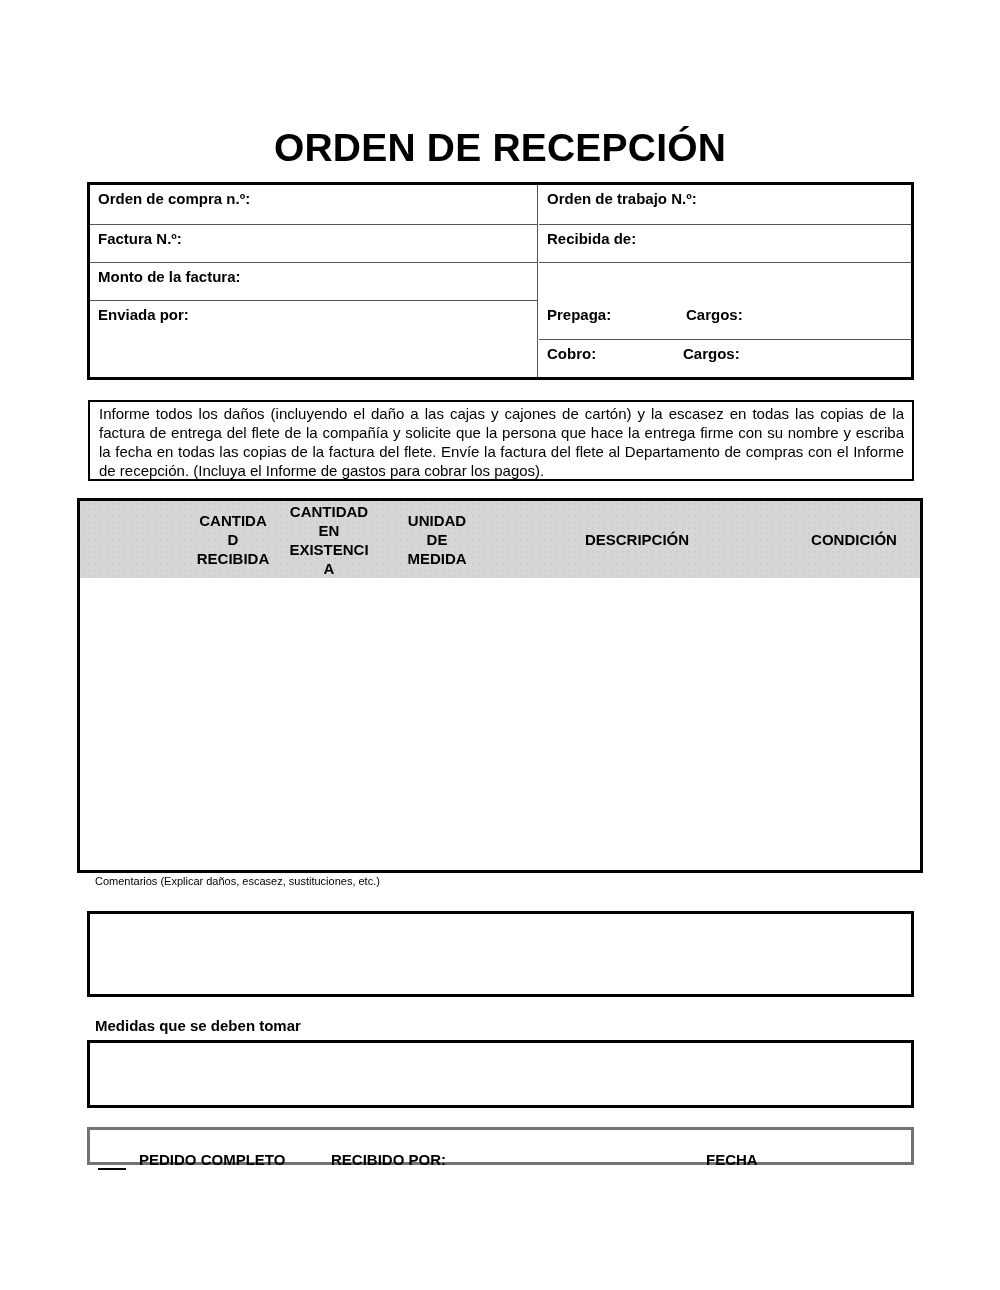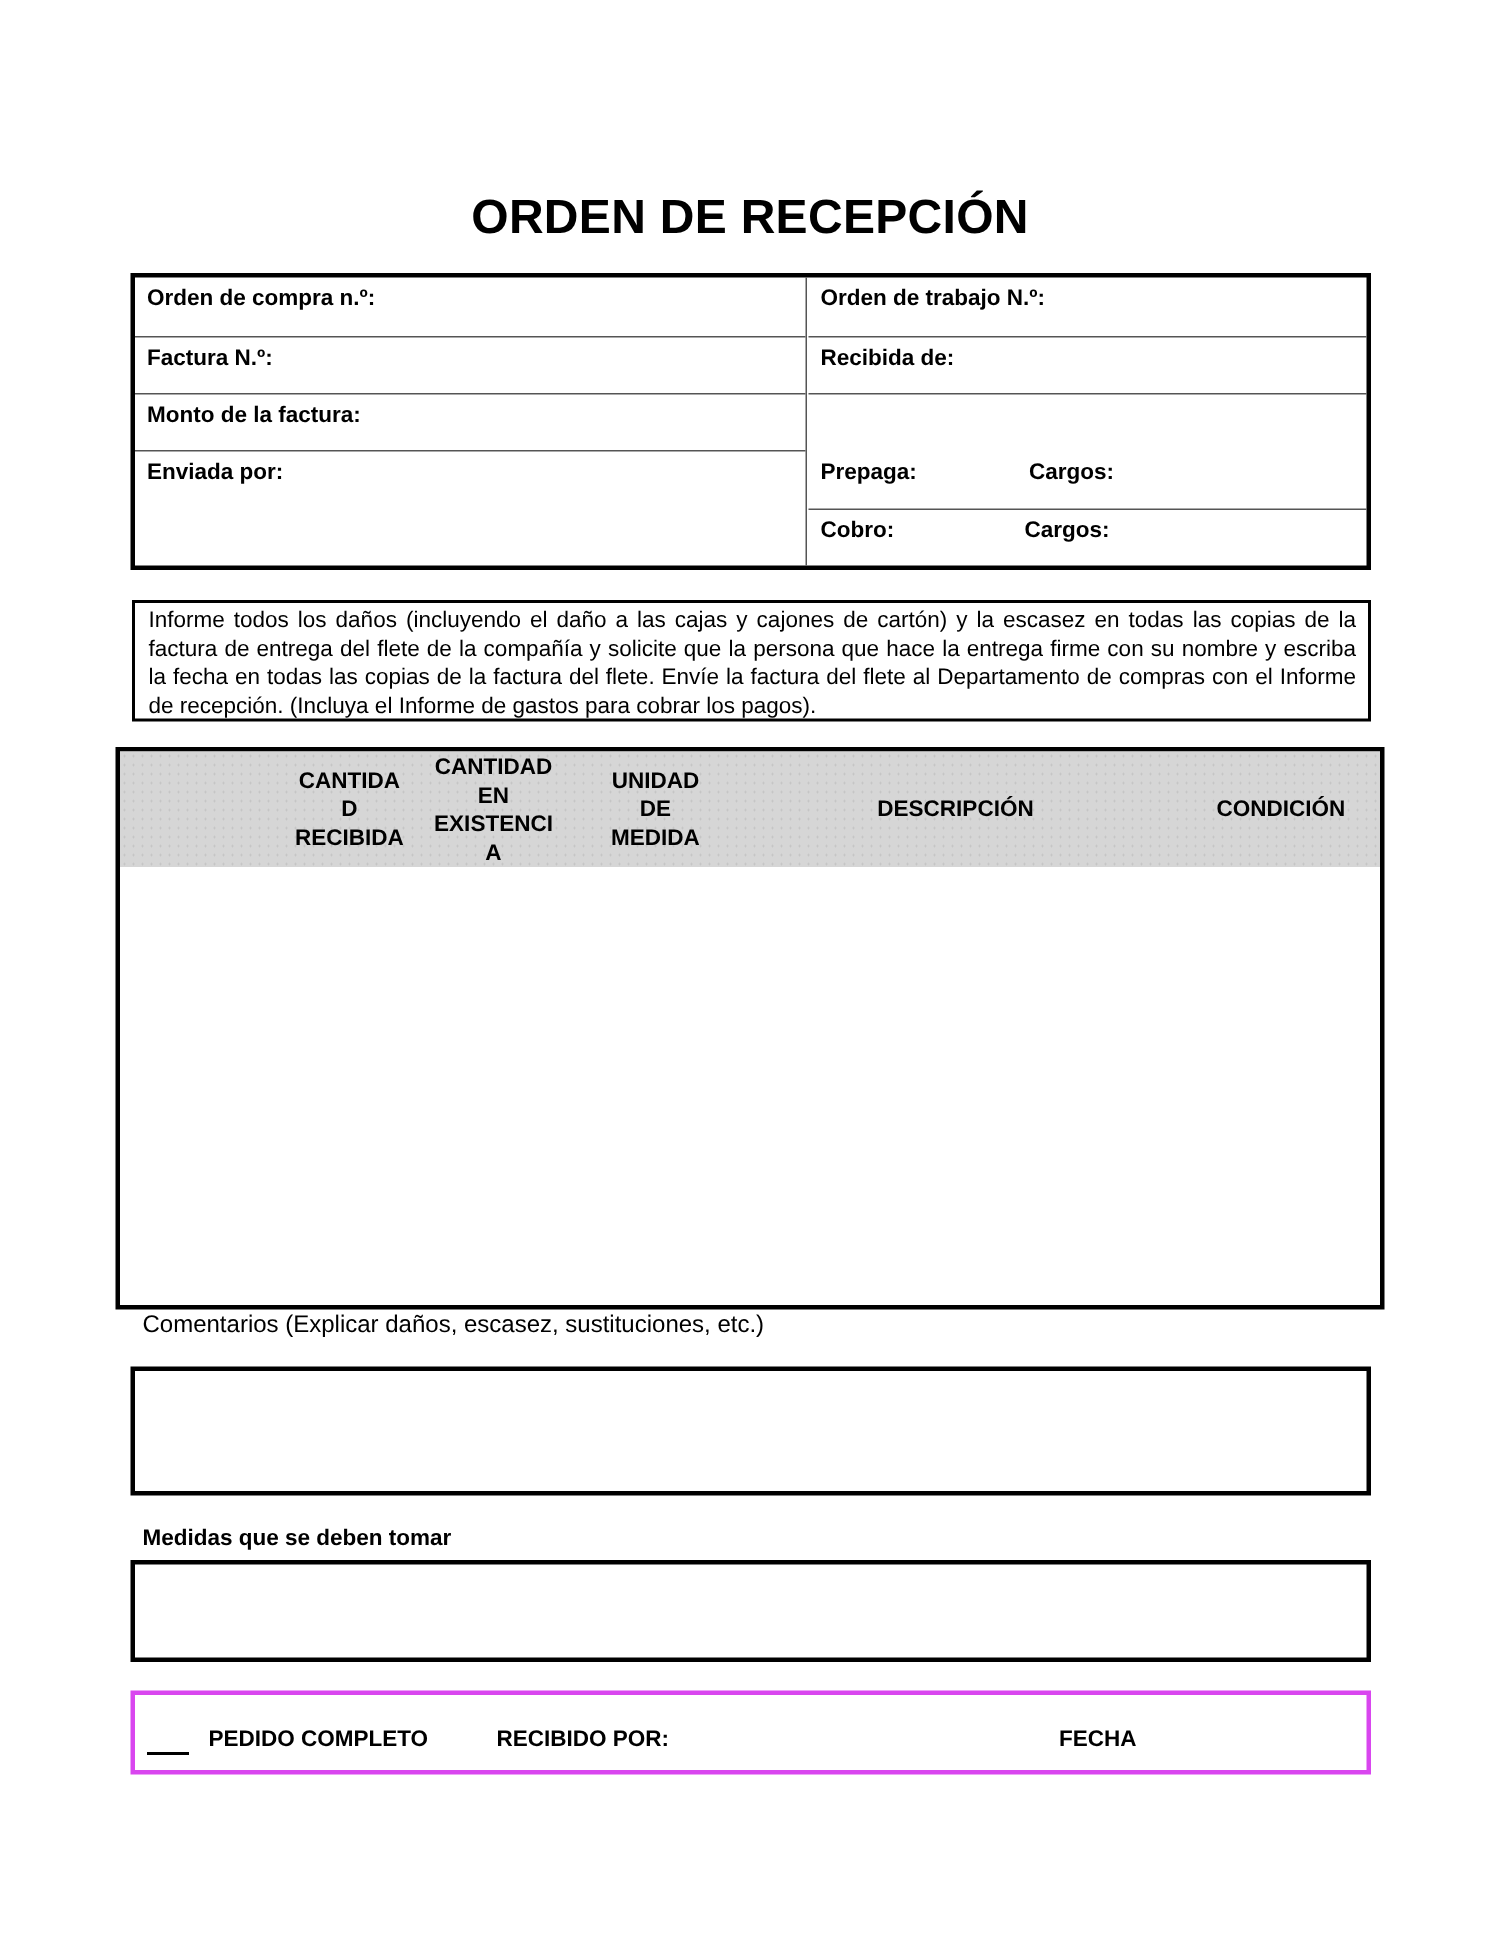--- a/index.html
+++ b/index.html
@@ -1,21 +1,21 @@
 <!DOCTYPE html>
 <html><head>
   <meta charset="utf-8">
   <style>
     * { box-sizing: border-box; margin: 0; padding: 0; }
     html, body { width: 1000px; height: 1290px; background: #ffffff; }
     body { position: relative; font-family: "Liberation Sans", sans-serif; color: #000; overflow: hidden; }
 
     .title {
       position: absolute; left: 0; top: 126px; width: 1000px;
-      text-align: center; font-size: 32px; font-weight: bold; letter-spacing: 0.2px;
+      text-align: center; font-size: 39px; font-weight: bold; letter-spacing: 0.2px;
     }
 
     
     .info-box {
       position: absolute; left: 87px; top: 182px; width: 827px; height: 198px;
       border: 3px solid #000;
     }
     .info-box .col-left {
       position: absolute; left: 0; top: 0; width: 448px; height: 100%;
       border-right: 1px solid #555;
@@ -55,38 +55,38 @@
     .col-head {
       position: absolute; top: 0; height: 77px;
       display: flex; align-items: center; justify-content: center;
       text-align: center; font-size: 15px; font-weight: bold; line-height: 19px;
     }
     .col-head span { display: block; }
     .items-body { position: absolute; left: 0; top: 77px; right: 0; bottom: 0; background: #fff; }
 
     
     .comments-label {
-      position: absolute; left: 95px; top: 875px; font-size: 16px;
+      position: absolute; left: 95px; top: 875px; font-size: 11px;
     }
     .comments-box {
       position: absolute; left: 87px; top: 911px; width: 827px; height: 86px;
       border: 3px solid #000;
     }
     .measures-label {
       position: absolute; left: 95px; top: 1017px; font-size: 15px; font-weight: bold;
     }
     .measures-box {
       position: absolute; left: 87px; top: 1040px; width: 827px; height: 68px;
       border: 3px solid #000;
     }
 
     
     .footer-box {
-      position: absolute; left: 87px; top: 1127px; width: 827px; height: 56px;
-      border: 3px solid #d946ef;
+      position: absolute; left: 87px; top: 1127px; width: 827px; height: 38px;
+      border: 3px solid #737373;
     }
     .footer-blank {
       position: absolute; left: 8px; top: 38px; width: 28px; height: 2px; background: #000;
     }
     .footer-item {
       position: absolute; top: 21px; font-size: 15px; font-weight: bold; white-space: nowrap;
     }
   </style>
 </head>
 <body>

